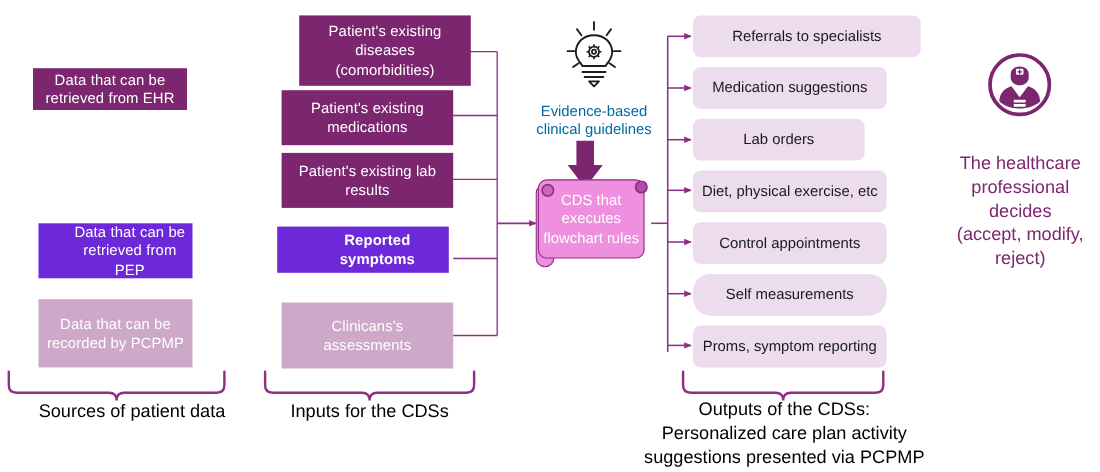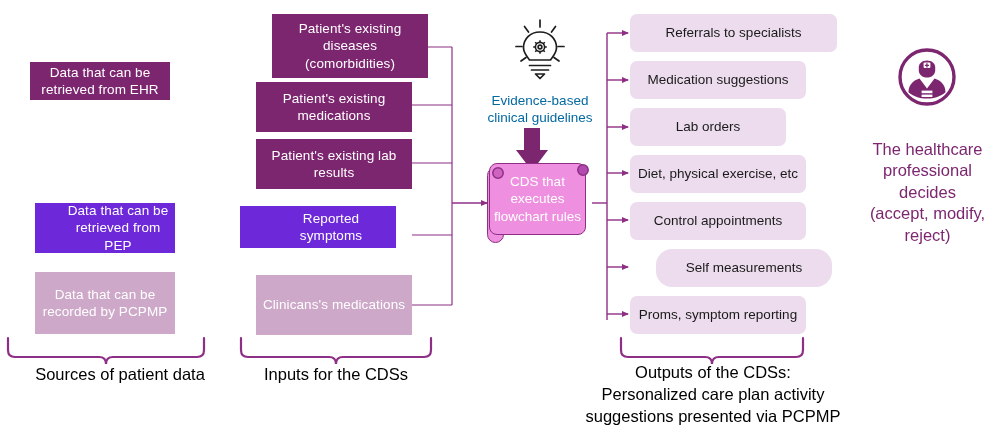--- a/index.html
+++ b/index.html
@@ -156,23 +156,23 @@
 PCPMP</div>
   <div class="abs caption" style="left:0px;top:364px;width:212px;padding-left:28px;">Sources of patient data</div>
 
   <div class="abs solidbox dark" style="left:272px;top:14px;width:156px;height:64px;">Patient's existing
 diseases
 (comorbidities)</div>
   <div class="abs solidbox dark" style="left:256px;top:82px;width:156px;height:50px;">Patient's existing
 medications</div>
   <div class="abs solidbox dark" style="left:256px;top:139px;width:156px;height:50px;">Patient's existing
 lab results</div>
-  <div class="abs solidbox mid" style="left:240px;top:206px;width:156px;height:42px;">Reported symptoms</div>
+  <div class="abs solidbox mid" style="left:252px;top:206px;width:156px;height:42px;font-weight:bold;">Reported symptoms</div>
   <div class="abs solidbox pale" style="left:256px;top:275px;width:156px;height:60px;">Clinicans's
-medications</div>
+assessments</div>
   <div class="abs caption" style="left:230px;top:364px;width:212px;">Inputs for the CDSs</div>
 
   <div class="abs" style="left:500px;top:8px;width:80px;height:80px;">
     <svg viewBox="0 0 80 80" width="80" height="80">
       <g stroke="#1d1d1d" stroke-width="1.7" fill="none" stroke-linecap="round">
         <path d="M40,24 C30,24 23.5,31 23.5,39.5 C23.5,45.5 27.5,48.5 29.5,52
                  L50.5,52 C52.5,48.5 56.5,45.5 56.5,39.5 C56.5,31 50,24 40,24 z"></path>
         <line x1="40" y1="12" x2="40" y2="19"></line>
         <line x1="24.5" y1="18.5" x2="28.5" y2="24"></line>
         <line x1="55.5" y1="18.5" x2="51.5" y2="24"></line>
@@ -214,21 +214,21 @@
       <circle cx="96" cy="7" r="5.2" fill="#b24bb0" stroke="#8e2f86" stroke-width="1.5"></circle>
     </svg>
   </div>
 
   <div class="abs outbox" style="left:630px;top:14px;width:207px;height:38px;">Referrals to specialists</div>
   <div class="abs outbox" style="left:630px;top:61px;width:176px;height:38px;">Medication suggestions</div>
   <div class="abs outbox" style="left:630px;top:108px;width:156px;height:38px;">Lab orders</div>
   <div class="abs outbox" style="left:630px;top:155px;width:176px;height:38px;">Diet, physical exercise,
 etc</div>
   <div class="abs outbox" style="left:630px;top:202px;width:176px;height:38px;">Control appointments</div>
-  <div class="abs outbox" style="left:656px;top:249px;width:176px;height:38px;border-radius:16px;">Self measurements</div>
+  <div class="abs outbox" style="left:630px;top:249px;width:176px;height:38px;border-radius:16px;">Self measurements</div>
   <div class="abs outbox" style="left:630px;top:296px;width:176px;height:38px;">Proms,
 symptom reporting</div>
   <div class="abs caption" style="left:568px;top:362px;width:290px;">Outputs of the CDSs:
 Personalized care plan activity
 suggestions presented via PCPMP</div>
 
   <div class="abs" style="left:897px;top:47px;width:60px;height:60px;">
     <svg viewBox="0 0 60 60" width="60" height="60">
       <circle cx="30" cy="30" r="27" fill="none" stroke="#7d2670" stroke-width="3.4"></circle>
       <path d="M30,13.5 C25.3,13.5 21.8,16.4 21.8,20.2 L21.8,23.5

